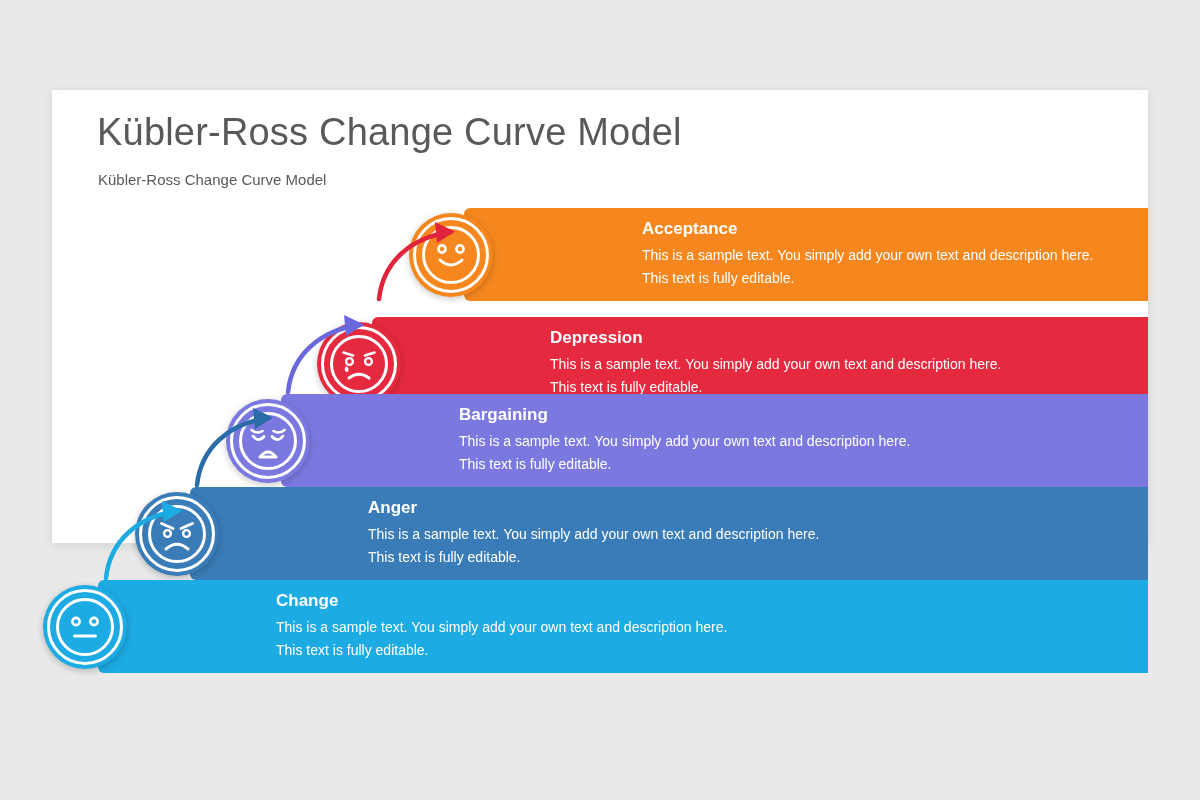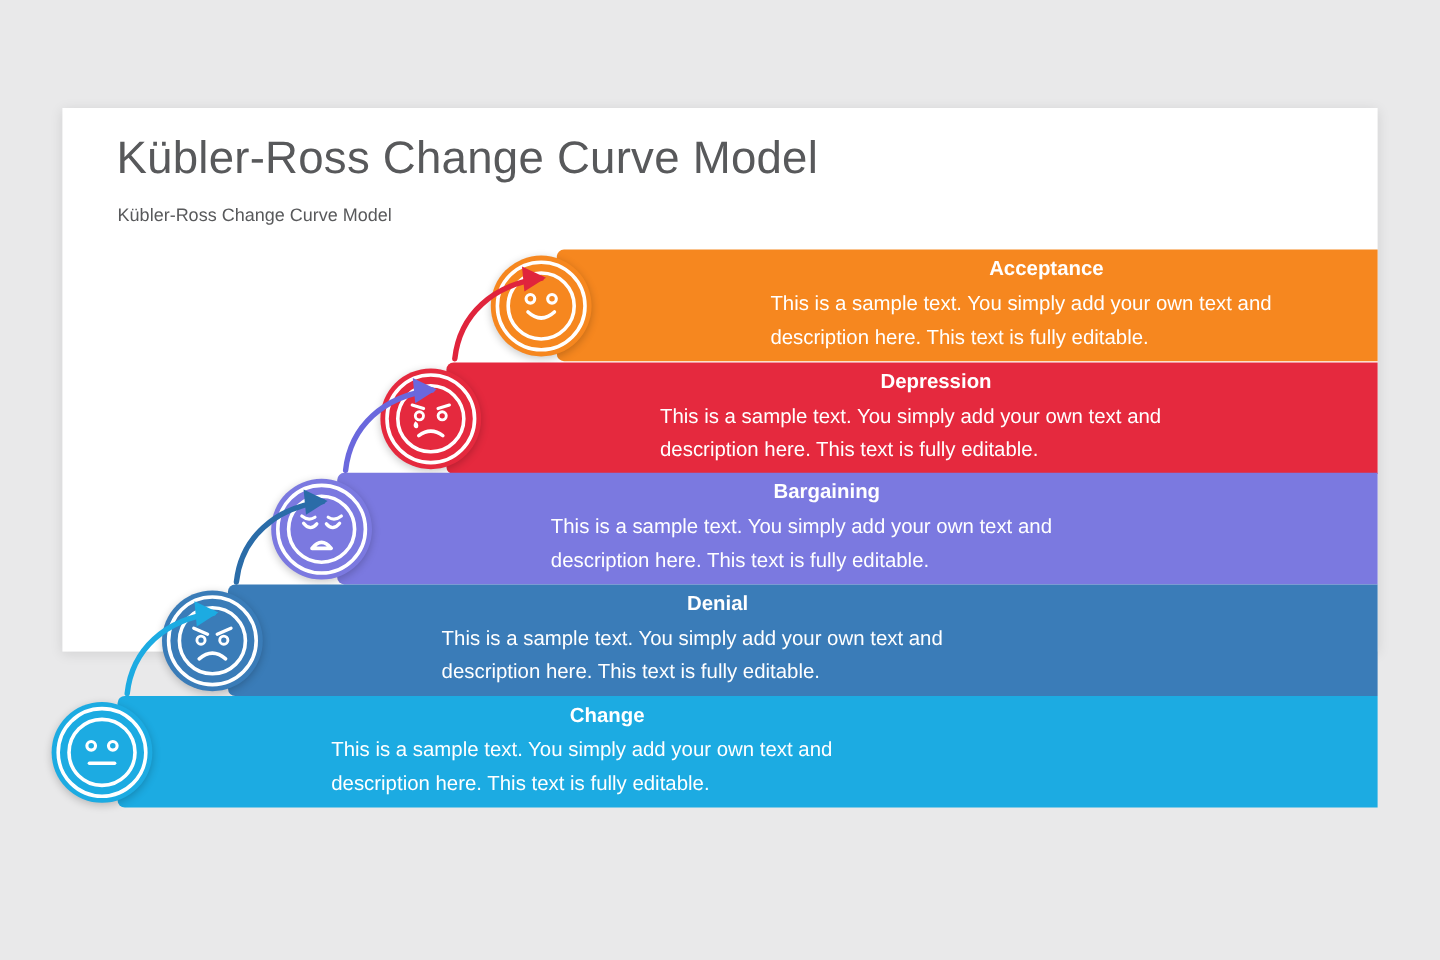--- a/index.html
+++ b/index.html
@@ -72,25 +72,24 @@
     transform: translateY(-50%);
     color: #ffffff;
   }
 
   .step-title {
     font-size: 17px;
     font-weight: bold;
     line-height: 1.2;
     margin-bottom: 5px;
     white-space: nowrap;
-    text-align: center;
   }
 
   .step-desc {
-    font-size: 17px;
+    font-size: 14px;
     font-weight: 400;
     line-height: 1.65;
     width: 460px;
   }
 
   
   .face {
     position: absolute;
     width: 84px;
     height: 84px;
@@ -129,21 +128,21 @@
           <circle cx="51" cy="36" r="3.6" fill="none" stroke="#fff" stroke-width="2.6"></circle>
           <path d="M31 47 Q42 57 53 47" fill="none" stroke="#fff" stroke-width="3" stroke-linecap="round"></path>
         </svg>
       </div>
       <div class="step-text" style="left:178px;">
         <div class="step-title">Acceptance</div>
         <div class="step-desc">This is a sample text. You simply add your own text and description here. This text is fully editable.</div>
       </div>
     </div>
 
-    <div class="step" style="left:320px; top:212px; width:776px;">
+    <div class="step" style="left:320px; top:227px; width:776px;">
       <div class="step-band" style="background:#e5293e;"></div>
       <div class="face" style="left:-55px; background:#e5293e;">
         <svg viewBox="0 0 84 84">
           <circle cx="42" cy="42" r="36.5" fill="none" stroke="#fff" stroke-width="3"></circle>
           <circle cx="42" cy="42" r="27.5" fill="none" stroke="#fff" stroke-width="3"></circle>
           <path d="M26.5 30.5 L36 33.5" fill="none" stroke="#fff" stroke-width="2.6" stroke-linecap="round"></path>
           <path d="M57.5 30.5 L48 33.5" fill="none" stroke="#fff" stroke-width="2.6" stroke-linecap="round"></path>
           <circle cx="32.5" cy="39.5" r="3.4" fill="none" stroke="#fff" stroke-width="2.4"></circle>
           <circle cx="51.5" cy="39.5" r="3.4" fill="none" stroke="#fff" stroke-width="2.4"></circle>
           <path d="M29 44 q-2.6 4.2 0 5.6 q2.6 1.2 2.6 -2.2 q0 -2 -2.6 -3.4 z" fill="#fff"></path>
@@ -182,21 +181,21 @@
           <circle cx="42" cy="42" r="36.5" fill="none" stroke="#fff" stroke-width="3"></circle>
           <circle cx="42" cy="42" r="27.5" fill="none" stroke="#fff" stroke-width="3"></circle>
           <path d="M26.5 31.5 L38 36.5" fill="none" stroke="#fff" stroke-width="2.8" stroke-linecap="round"></path>
           <path d="M57.5 31.5 L46 36.5" fill="none" stroke="#fff" stroke-width="2.8" stroke-linecap="round"></path>
           <circle cx="32.5" cy="41.5" r="3.4" fill="none" stroke="#fff" stroke-width="2.4"></circle>
           <circle cx="51.5" cy="41.5" r="3.4" fill="none" stroke="#fff" stroke-width="2.4"></circle>
           <path d="M31 57 Q42 47.5 53 57" fill="none" stroke="#fff" stroke-width="3" stroke-linecap="round"></path>
         </svg>
       </div>
       <div class="step-text" style="left:178px;">
-        <div class="step-title">Denial</div>
+        <div class="step-title">Anger</div>
         <div class="step-desc">This is a sample text. You simply add your own text and description here. This text is fully editable.</div>
       </div>
     </div>
 
     <div class="step" style="left:46px; top:490px; width:1050px;">
       <div class="step-band" style="background:#1cabe2;"></div>
       <div class="face" style="left:-55px; background:#1cabe2;">
         <svg viewBox="0 0 84 84">
           <circle cx="42" cy="42" r="36.5" fill="none" stroke="#fff" stroke-width="3"></circle>
           <circle cx="42" cy="42" r="27.5" fill="none" stroke="#fff" stroke-width="3"></circle>

